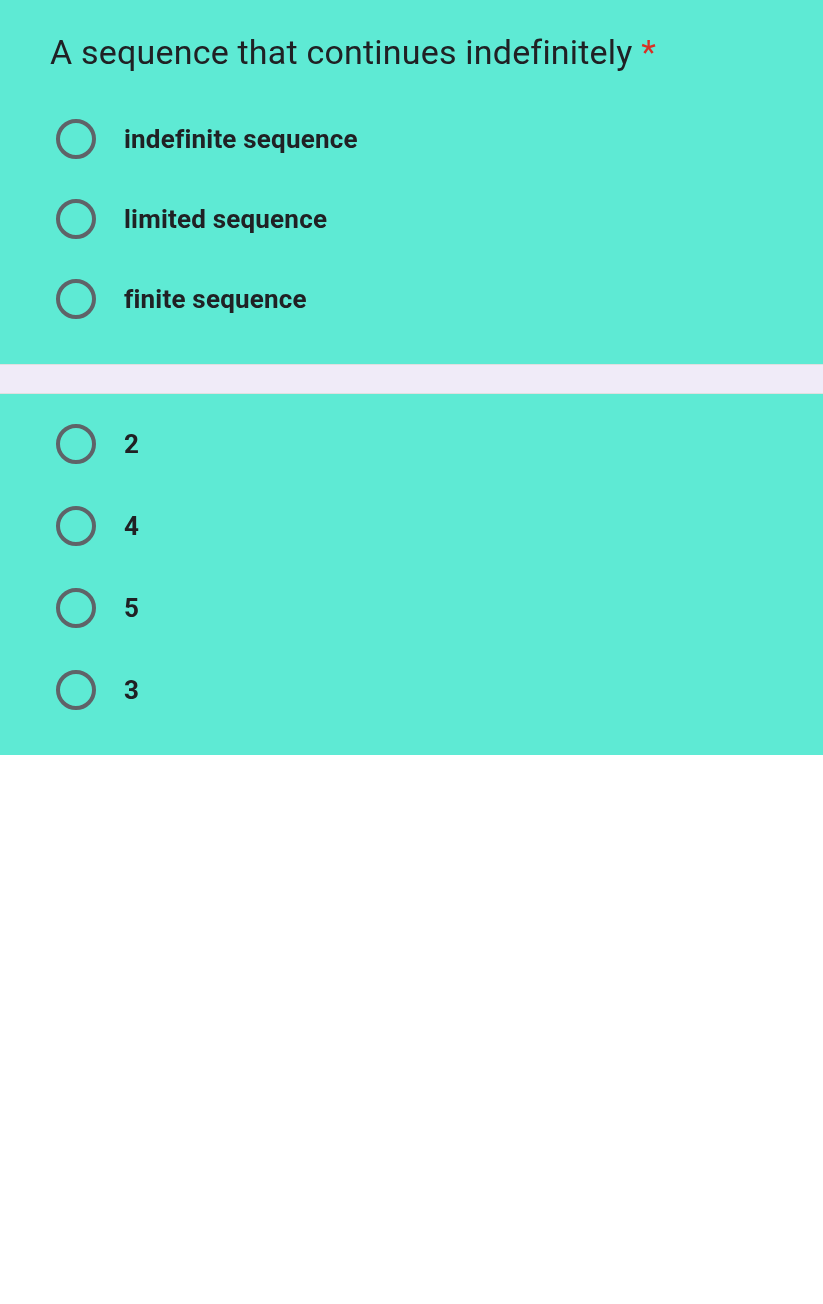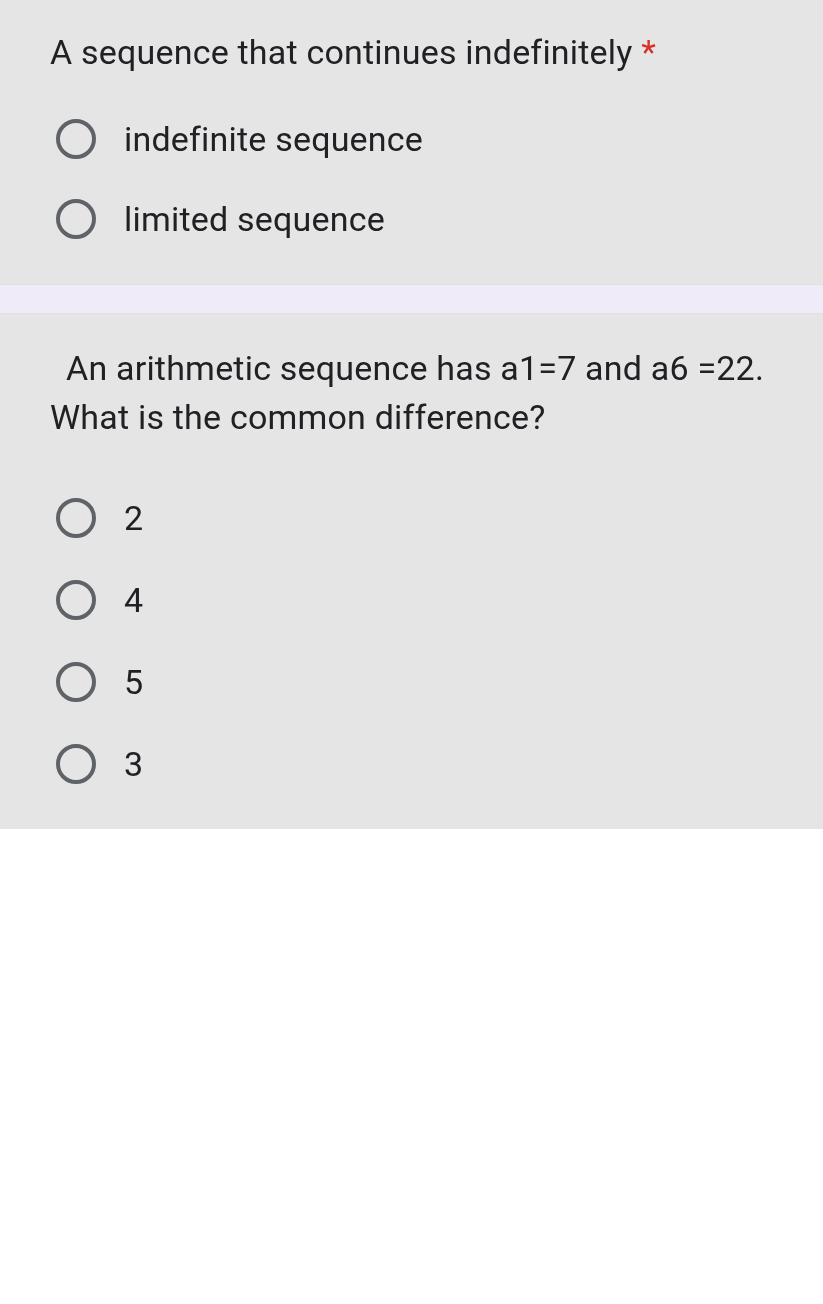--- a/index.html
+++ b/index.html
@@ -8,21 +8,21 @@
     padding: 0;
   }
   body {
     font-family: Roboto, Arial, sans-serif;
     background: #ffffff;
     width: 823px;
     color: #202124;
   }
   .question-block {
     padding: 30px 50px 45px 50px;
-    background: #e5e5e5;
+    background: #5eead4;
   }
   .question-title {
     font-size: 34px;
     font-weight: 400;
     color: #202124;
     margin-bottom: 45px;
     line-height: 1.3;
     letter-spacing: 0.2px;
   }
   .required {
@@ -41,22 +41,22 @@
     cursor: pointer;
   }
   .radio {
     width: 40px;
     height: 40px;
     border: 4px solid #5f6368;
     border-radius: 50%;
     flex-shrink: 0;
   }
   .option-label {
-    font-size: 34px;
-    font-weight: 400;
+    font-size: 26px;
+    font-weight: 700;
     color: #202124;
     letter-spacing: 0.2px;
   }
   .separator {
     height: 30px;
     background: #f0ebf8;
     border-top: 1px solid #e0e0e0;
     border-bottom: 1px solid #e0e0e0;
   }
   .q2-title {
@@ -81,27 +81,30 @@
   </div>
   <div class="options">
     <div class="option">
       <div class="radio"></div>
       <span class="option-label">indefinite sequence</span>
     </div>
     <div class="option">
       <div class="radio"></div>
       <span class="option-label">limited sequence</span>
     </div>
+    <div class="option">
+      <div class="radio"></div>
+      <span class="option-label">finite sequence</span>
+    </div>
   </div>
 </div>
 
 <div class="separator"></div>
 
 <div class="question-block">
-  <div class="q2-title">An arithmetic sequence has a1=7 and a6 =22. What is the common difference?</div>
   <div class="options q2-options">
     <div class="option">
       <div class="radio"></div>
       <span class="option-label">2</span>
     </div>
     <div class="option">
       <div class="radio"></div>
       <span class="option-label">4</span>
     </div>
     <div class="option">

